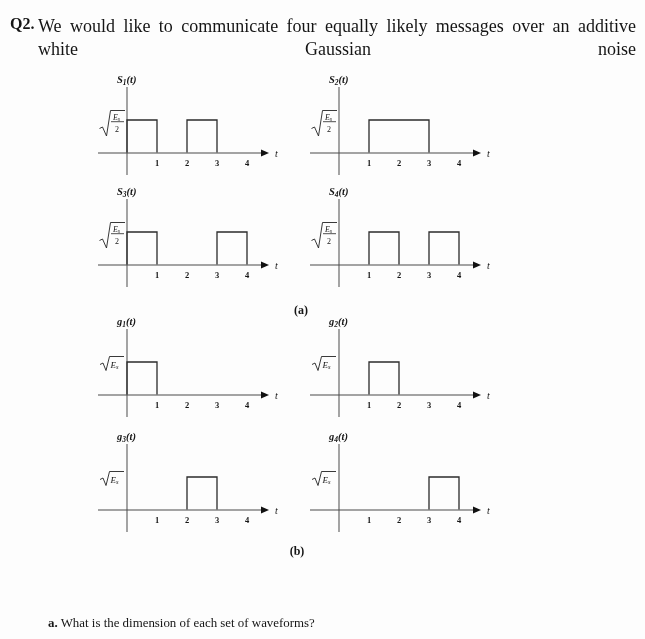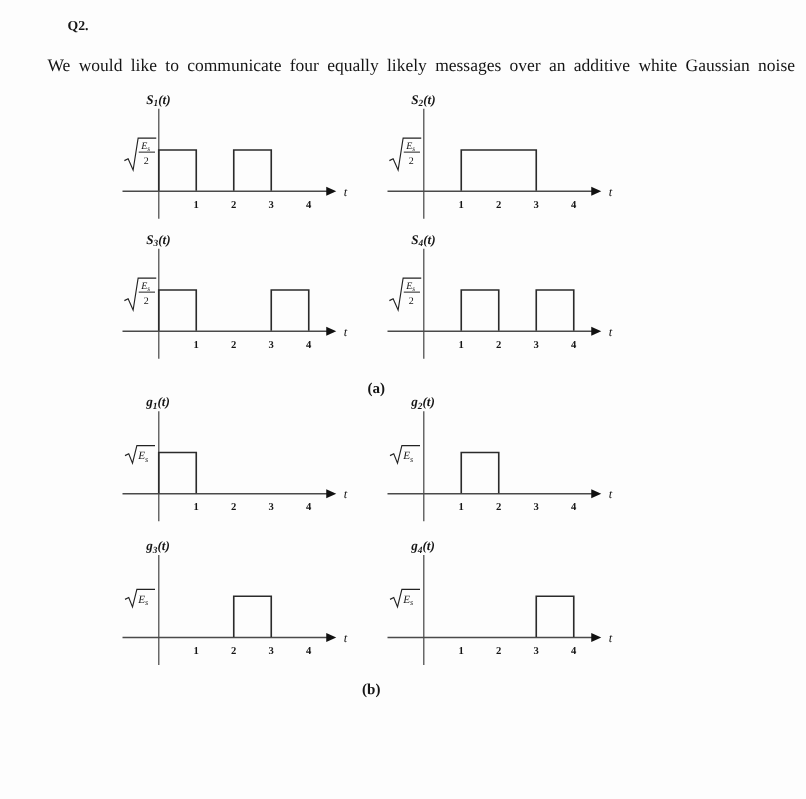--- a/index.html
+++ b/index.html
@@ -6,22 +6,22 @@
   .page{
     position:relative;
     width:645px;height:639px;
     background:#fdfdfd;
     font-family:"Liberation Serif","DejaVu Serif",serif;
     color:#151515;
     overflow:hidden;
     margin:0 auto;
   }
   .q-row{position:absolute;left:10px;top:15px;width:626px;}
-  .q-label{font-weight:bold;float:left;width:28px;font-size:11px;margin-left:44px;}
-  .q-body{margin-left:28px;font-size:14px;line-height:22.5px;margin-top:28px;}
+  .q-label{font-weight:bold;float:left;width:28px;font-size:16px;}
+  .q-body{margin-left:28px;font-size:18px;line-height:22.5px;}
   .jline{text-align:justify;text-align-last:justify;}
   .plot{position:absolute;overflow:visible;}
   .sub-label{
     position:absolute;font-weight:bold;font-size:12px;
     transform:translateX(-50%);
   }
   .caption{
     position:absolute;top:569px;left:293px;transform:translateX(-50%);
     font-size:12.6px;white-space:nowrap;
   }
@@ -180,14 +180,18 @@
           <path d="M10,52.5 L13,51 L16,58.5 L19.5,44.5 L34,44.5" fill="none" stroke="#222" stroke-width="0.9"></path>
           <text x="20.5" y="55.5" font-size="9" font-style="italic">E<tspan dy="1.8" font-size="6.5">s</tspan></text>
         </g>
       </svg>
     </div>
 
   <div class="sub-label" style="left:301px;top:303px;">(a)</div>
   <div class="sub-label" style="left:297px;top:544px;">(b)</div>
 
 
+  <div class="sub-q">
+    <span class="b">a.</span>
+    <span>What is the dimension of each set of waveforms?</span>
+  </div>
 
 </div>
 
 </body></html>

